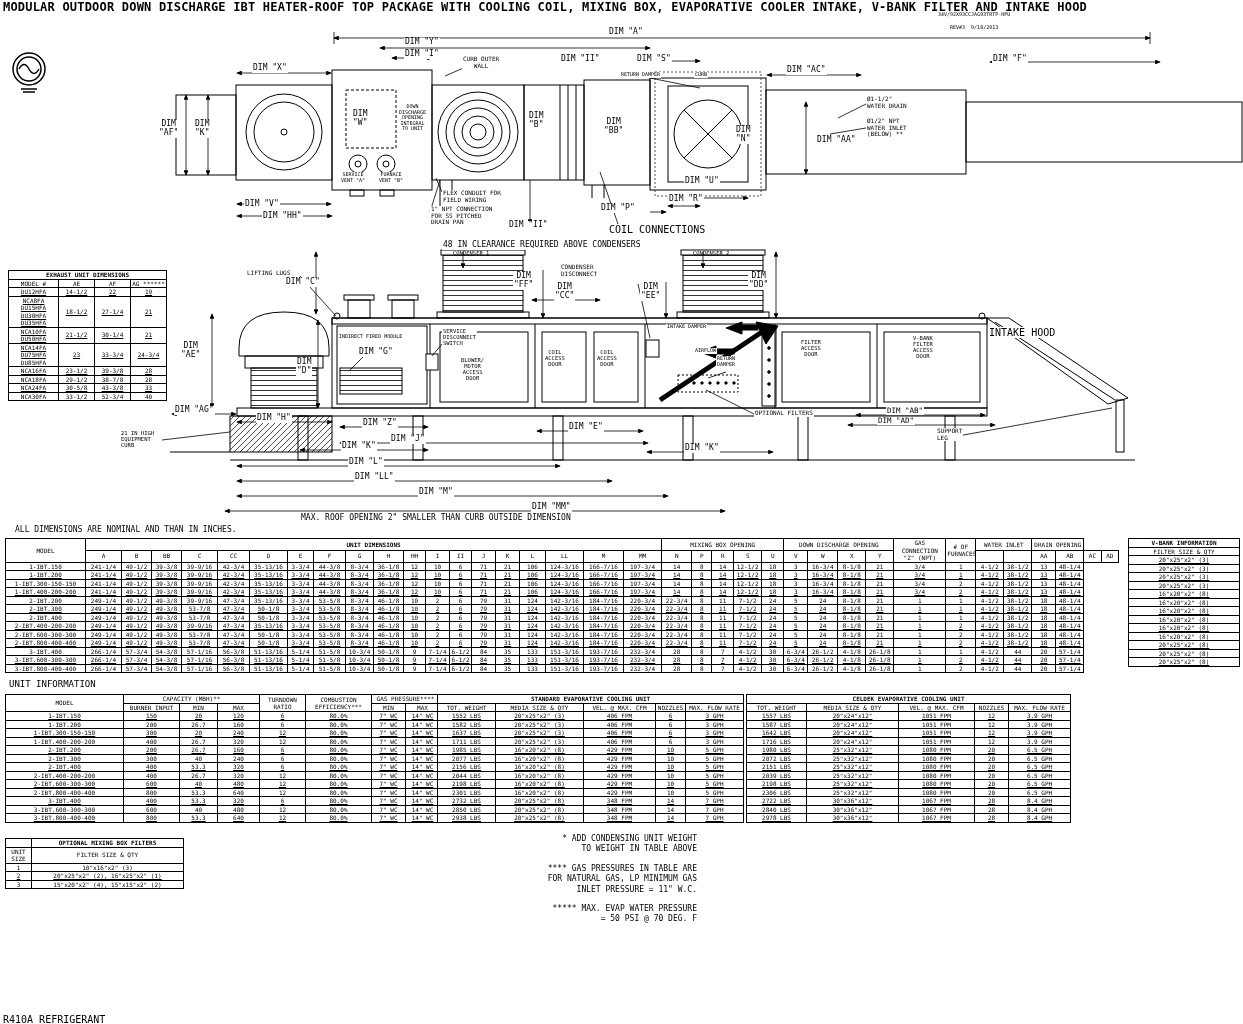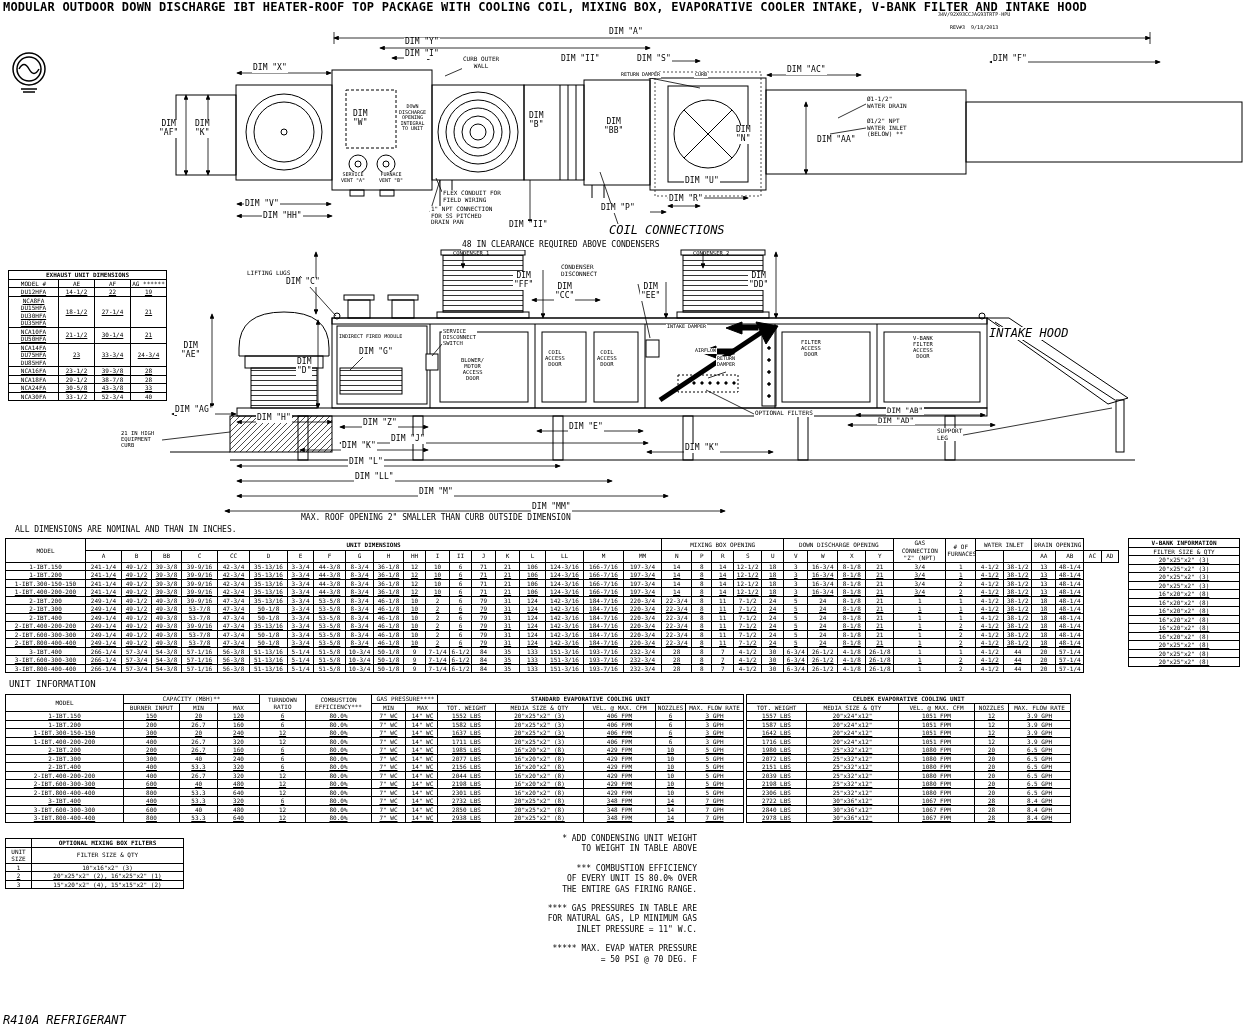--- a/index.html
+++ b/index.html
@@ -1,20 +1,20 @@
 <!DOCTYPE html>
 <html><head>
 <meta charset="utf-8">
 <style>
   html,body{margin:0;padding:0;background:#fff;}
   body{position:relative;width:1243px;height:1024px;overflow:hidden;
        font-family:"DejaVu Sans Mono",monospace;color:#000;}
   .abs{position:absolute;}
   .lb{position:absolute;font:8px/1.1 "DejaVu Sans Mono",monospace;white-space:pre;background:#fff;padding:0 1px;}
-  .f5{font-size:5px;} .f55{font-size:5.5px;} .f6{font-size:6px;} .f65{font-size:12px;font-style:italic;} .f75{font-size:7.5px;}
+  .f5{font-size:5px;} .f55{font-size:5.5px;} .f6{font-size:6px;} .f65{font-size:10px;} .f75{font-size:7.5px;}
   .c{text-align:center;}
   .nobg{background:transparent;}
   .title{position:absolute;left:3px;top:1px;font:bold 12px/1.1 "DejaVu Sans Mono",monospace;letter-spacing:.2px;white-space:pre;}
   .rev{position:absolute;left:938px;top:11px;font:5px/1.3 "DejaVu Sans Mono",monospace;white-space:pre;text-align:center;}
   .dt{position:absolute;border-collapse:collapse;background:#fff;font:6px/1.25 "DejaVu Sans Mono",monospace;text-align:center;table-layout:fixed;}
   .dt th,.dt td{border:1px solid #000;padding:0 1px;overflow:hidden;}
   .dt th{font-weight:normal;white-space:pre-line;}
   .dt th.tt{font-weight:bold;}
   .dt td{text-decoration:underline;white-space:nowrap;}
   table.exh td:first-child{white-space:pre-line;}
@@ -271,21 +271,21 @@
     <line x1="442" y1="96" x2="432" y2="108"></line>
     <line x1="638" y1="36" x2="650" y2="90"></line>
     <line x1="754" y1="166" x2="706" y2="142"></line>
     <line x1="958" y1="188" x2="1112" y2="160"></line>
     <line x1="162" y1="192" x2="230" y2="184"></line>
     <line x1="368" y1="104" x2="350" y2="122"></line>
     <line x1="726" y1="124" x2="708" y2="130"></line>
   </g>
 </svg>
 
-<span class="lb" style="left:461px;top:241px">48 IN CLEARANCE REQUIRED ABOVE CONDENSERS</span>
+<span class="lb" style="left:442px;top:241px">48 IN CLEARANCE REQUIRED ABOVE CONDENSERS</span>
 <span class="lb f55 nobg" style="left:452px;top:250px">CONDENSER 1</span>
 <span class="lb f55 nobg" style="left:692px;top:250px">CONDENSER 2</span>
 <span class="lb f6" style="left:246px;top:270px">LIFTING LUGS</span>
 <span class="lb" style="left:285px;top:278px">DIM "C"</span>
 <span class="lb c" style="left:513px;top:272px">DIM
 "FF"</span>
 <span class="lb c" style="left:554px;top:283px">DIM
 "CC"</span>
 <span class="lb f6" style="left:560px;top:264px">CONDENSER
 DISCONNECT</span>
@@ -1470,23 +1470,20 @@
       <tr>
         <td>3</td>
         <td>15"x20"x2" (4), 15"x15"x2" (2)</td>
       </tr>
     </tbody>
 </table>
 
 <div class="abs" style="left:437px;top:834px;width:260px">
   <p class="note">* ADD CONDENSING UNIT WEIGHT
 TO WEIGHT IN TABLE ABOVE</p>
-  <p class="note">*** COMBUSTION EFFICIENCY
-OF EVERY UNIT IS 80.0% OVER
-THE ENTIRE GAS FIRING RANGE.</p>
   <p class="note">**** GAS PRESSURES IN TABLE ARE
 FOR NATURAL GAS,  LP MINIMUM GAS
 INLET PRESSURE = 11" W.C.</p>
   <p class="note">***** MAX. EVAP WATER PRESSURE
 = 50 PSI @ 70 DEG. F</p>
 </div>
 
 <span class="lb f65 nobg" style="left:2px;top:1014px">R410A REFRIGERANT</span>
 
 </body></html>

